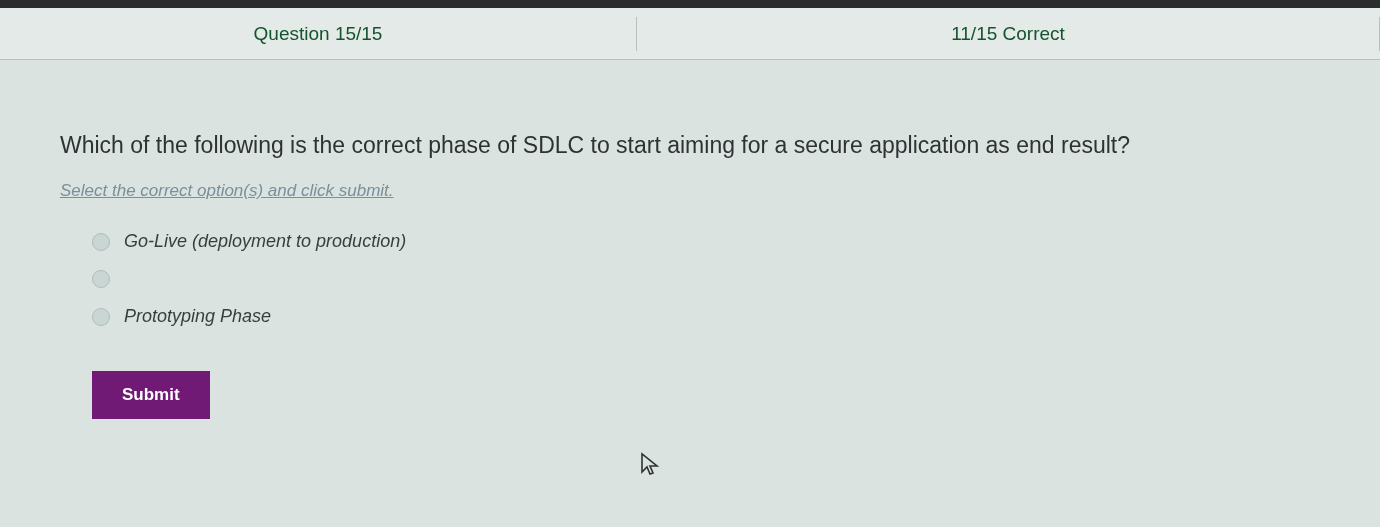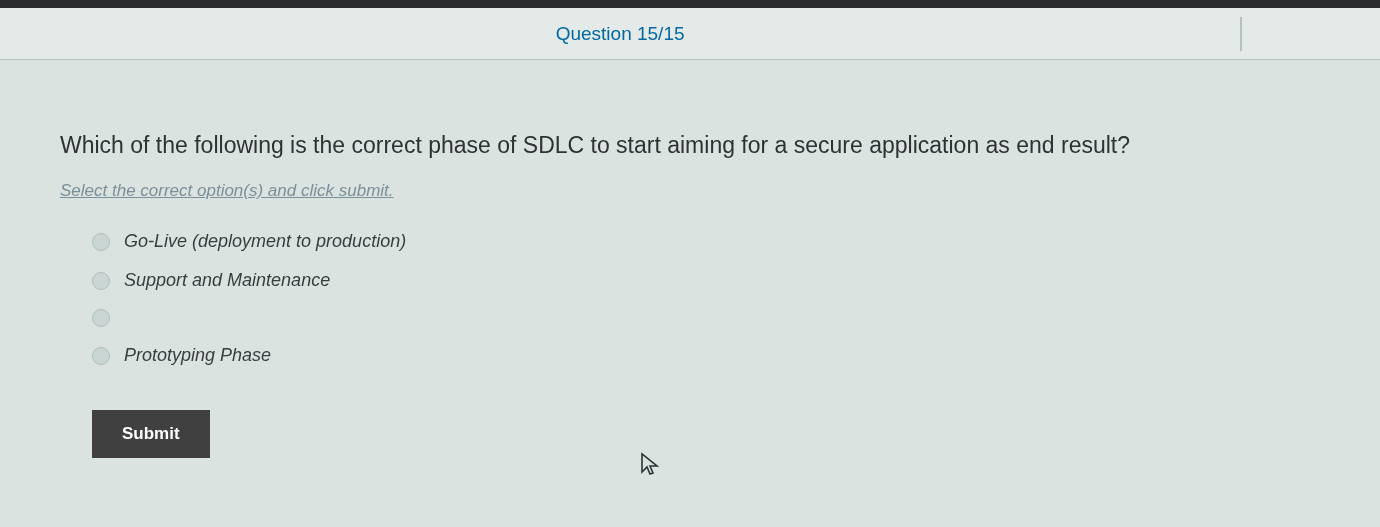--- a/index.html
+++ b/index.html
@@ -15,21 +15,21 @@
       height: 8px;
       background: #2a2c2e;
     }
     .header {
       display: flex;
       align-items: center;
       height: 52px;
       background: #e4eae7;
       border-bottom: 1px solid #b8c0bd;
       font-size: 19px;
-      color: #0369a1;
+      color: #14532d;
     }
     .header .col {
       flex: 1;
       text-align: center;
       position: relative;
       display: flex;
       align-items: center;
       justify-content: center;
       gap: 8px;
     }
@@ -88,21 +88,21 @@
     .radio {
       width: 18px; height: 18px;
       border-radius: 50%;
       background: #c9d6d4;
       border: 1px solid #aebdbb;
       flex: 0 0 auto;
     }
     .submit {
       margin-top: 26px;
       margin-left: 32px;
-      background: #404040;
+      background: #701a75;
       color: #fff;
       font-size: 17px;
       font-weight: 600;
       border: none;
       padding: 14px 30px;
       cursor: pointer;
       font-family: inherit;
     }
     .cursor {
       position: absolute;
@@ -114,35 +114,34 @@
 </head>
 <body>
 
 <div class="topstrip"></div>
 
 <div class="header">
   <div class="col left">
     <span>Question 15/15</span>
   </div>
   <div class="divider"></div>
+  <div class="col mid">
+    <span>11/15 Correct</span>
+  </div>
   <div class="divider"></div>
 </div>
 
 <div class="content">
   <div class="question">Which of the following is the correct phase of SDLC to start aiming for a secure application as end result?</div>
   <div class="instruction">Select the correct option(s) and click submit.</div>
 
   <div class="options">
     <div class="option">
       <span class="radio"></span>
       <span>Go-Live (deployment to production)</span>
-    </div>
-    <div class="option">
-      <span class="radio"></span>
-      <span>Support and Maintenance</span>
     </div>
     <div class="option">
       <span class="radio"></span>
     </div>
     <div class="option">
       <span class="radio"></span>
       <span>Prototyping Phase</span>
     </div>
   </div>
 

